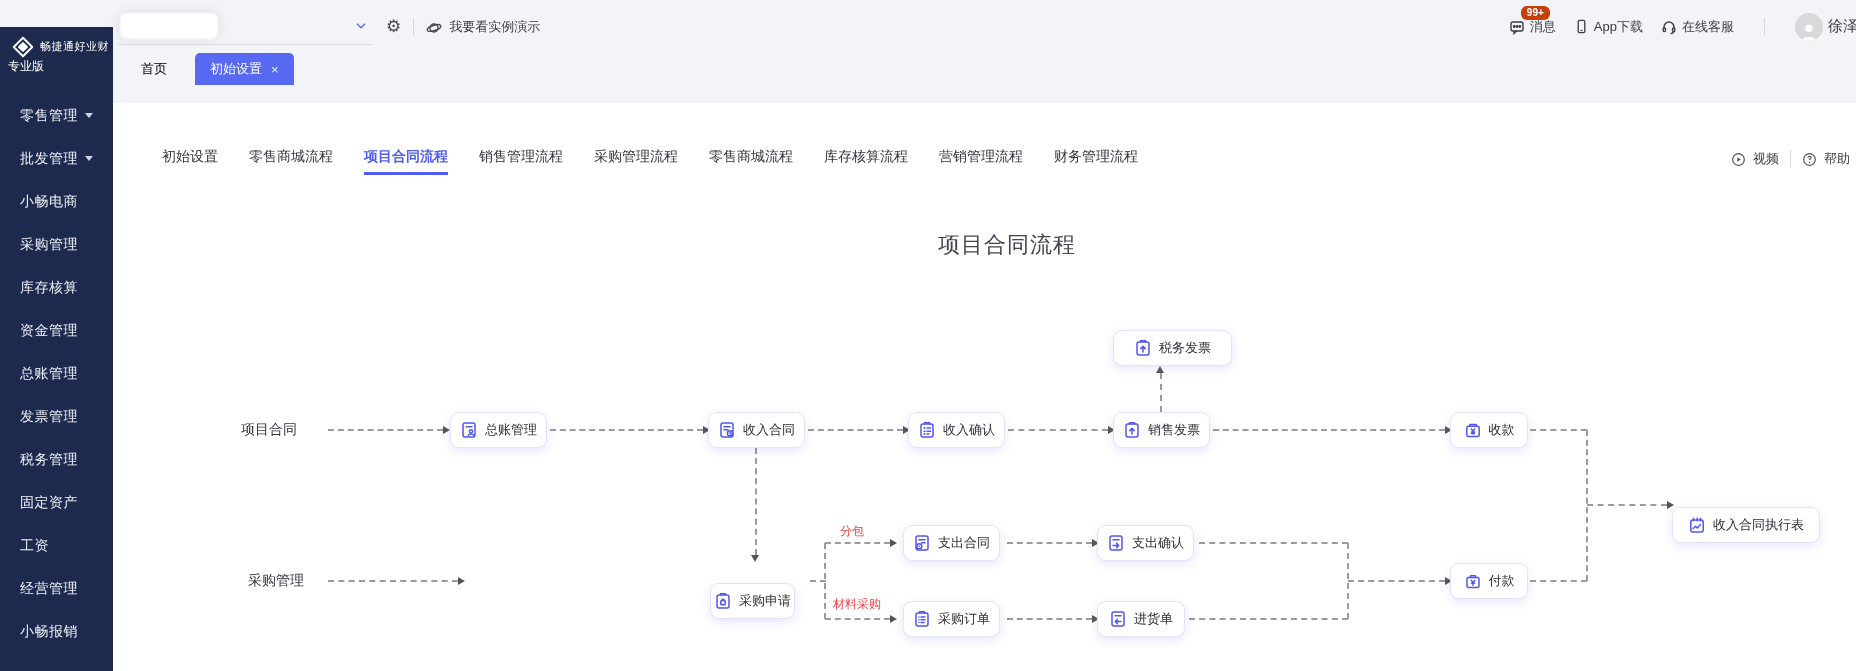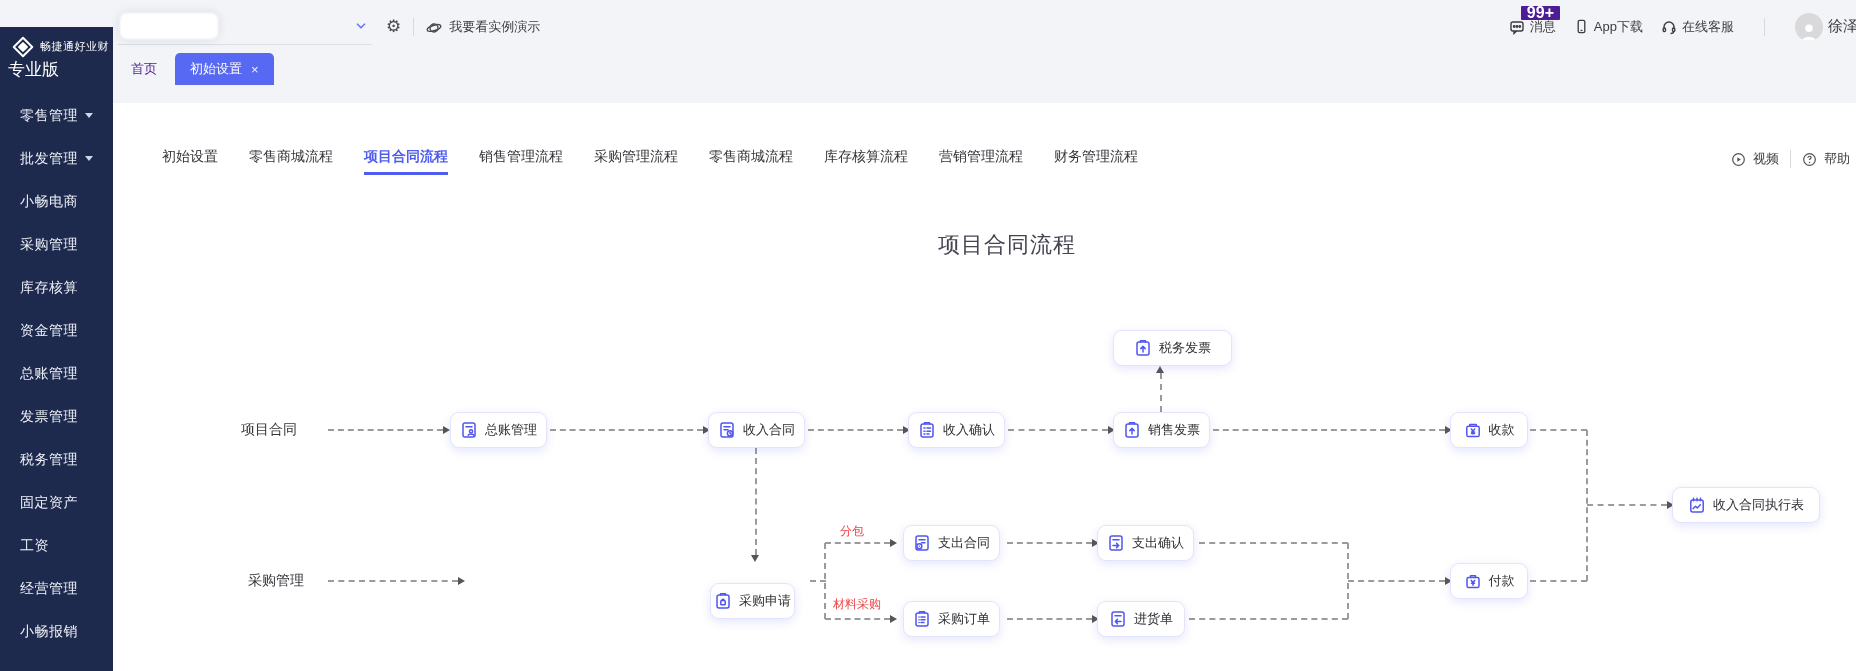--- a/index.html
+++ b/index.html
@@ -14,36 +14,36 @@
     border-bottom:1px solid #dcdee4}
   .blob{width:98px;height:26px;margin-left:2px;background:#fff;border-radius:7px;
     box-shadow:0 0 10px rgba(120,130,160,.25);filter:blur(1px)}
   .sel-caret{margin-left:auto;margin-right:4px}
   .bar1 .gear{font-size:17px;color:#4a4a50;margin-left:14px;line-height:1}
   .vdiv{width:1px;height:18px;background:#d7d9e0;margin:0 12px}
   .demo{display:flex;align-items:flex-end;gap:7px;font-size:13px;color:#3c3c42}
   .hdr-right{position:absolute;right:0;top:0;height:53px;display:flex;align-items:center;gap:18px;
     padding-right:0;overflow:hidden;max-width:560px}
   .hitem{display:flex;align-items:center;gap:5px;font-size:13px;color:#3c3c42;position:relative}
-  .badge{position:absolute;top:-12px;left:12px;background:#4c1d95;color:#fff;font-size:16px;
-    padding:1px 6px;border-radius:1px;font-weight:bold;line-height:12px}
+  .badge{position:absolute;top:-12px;left:12px;background:#c2410c;color:#fff;font-size:10px;
+    padding:1px 6px;border-radius:6px;font-weight:bold;line-height:12px}
   .avatar{width:28px;height:28px;border-radius:50%;background:#d9d9dc;display:flex;align-items:flex-end;justify-content:center;overflow:hidden}
   .uname{font-size:15px;color:#3c3c42;width:28px;overflow:hidden;white-space:nowrap}
 
   
   .bar2{position:absolute;left:113px;top:53px;right:0;height:32px;display:flex;align-items:flex-end}
-  .wtab{height:32px;display:flex;align-items:center;padding:0 18px;font-size:13px;color:#4c1d95}
+  .wtab{height:32px;display:flex;align-items:center;padding:0 28px;font-size:13px;color:#000000}
   .wtab.active{background:#5768f2;color:#fff;border-radius:5px 5px 0 0;gap:9px;padding:0 15px}
   .wtab .x{font-size:13px;opacity:.92;cursor:pointer}
 
   
   .sidebar{position:absolute;left:0;top:27px;width:113px;bottom:0;background:#1e2a4d}
   .logo{height:53px;position:relative}
   .logo-name{position:absolute;left:40px;top:12px;font-size:11px;color:#fff;letter-spacing:.5px;white-space:nowrap}
-  .logo-ed{position:absolute;left:8px;top:31px;font-size:17px;color:#fff}
+  .logo-ed{position:absolute;left:8px;top:31px;font-size:12px;color:#fff}
   .logo-mark{position:absolute;left:11px;top:8px}
   .menu{position:absolute;left:0;top:67px;width:113px}
   .mitem{height:43px;display:flex;align-items:center;padding-left:20px;font-size:14px;color:#eef1f8;
     letter-spacing:.5px;cursor:pointer}
   .caret{width:0;height:0;border-left:4px solid transparent;border-right:4px solid transparent;
     border-top:5px solid #cfd6ea;margin-left:7px}
 
   
   .panel{position:absolute;left:113px;top:130px;right:0;bottom:0;background:#fff;border-radius:10px 0 0 0}
   .nav{position:absolute;left:49px;top:14px;display:flex;gap:31px;height:34px;align-items:center}
@@ -312,21 +312,21 @@
       <span>销售发票</span>
     </div>
     <div class="node" style="left:1337px;top:282px;width:78px">
       <svg width="18" height="18" viewBox="0 0 18 18" fill="none" stroke="#5156f0" stroke-width="1.5" stroke-linecap="round" stroke-linejoin="round">
           <rect x="2.8" y="5.2" width="12.4" height="10.3" rx="1.6"></rect>
           <path d="M5.8 5.2V3.4h6.4v1.8"></path>
           <path d="M7.3 8l1.7 2 1.7-2M9 10v3M7.5 11h3M7.5 12.5h3"></path>
         </svg>
       <span>收款</span>
     </div>
-    <div class="node" style="left:1559px;top:357px;width:148px">
+    <div class="node" style="left:1559px;top:377px;width:148px">
       <svg width="18" height="18" viewBox="0 0 18 18" fill="none" stroke="#5156f0" stroke-width="1.5" stroke-linecap="round" stroke-linejoin="round">
           <rect x="2.8" y="4" width="12.4" height="12" rx="2"></rect>
           <path d="M5.5 2.2v2.5M9 2.2v2.5M12.5 2.2v2.5"></path>
           <path d="M5.2 12.6l2.3-2.4 1.8 1.8 3-3.2"></path>
         </svg>
       <span>收入合同执行表</span>
     </div>
     <div class="node" style="left:597px;top:453px;width:85px">
       <svg width="18" height="18" viewBox="0 0 18 18" fill="none" stroke="#5156f0" stroke-width="1.5" stroke-linecap="round" stroke-linejoin="round">
           <rect x="3" y="3" width="12" height="13" rx="2"></rect>

